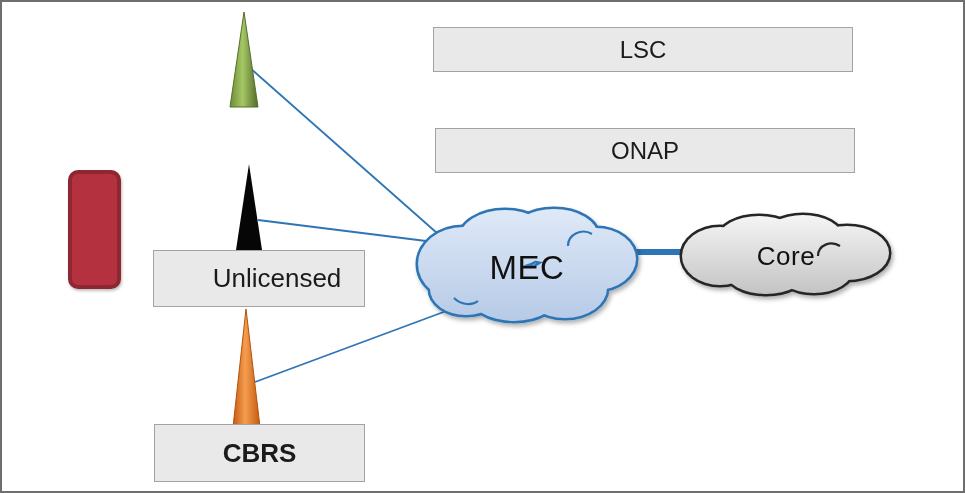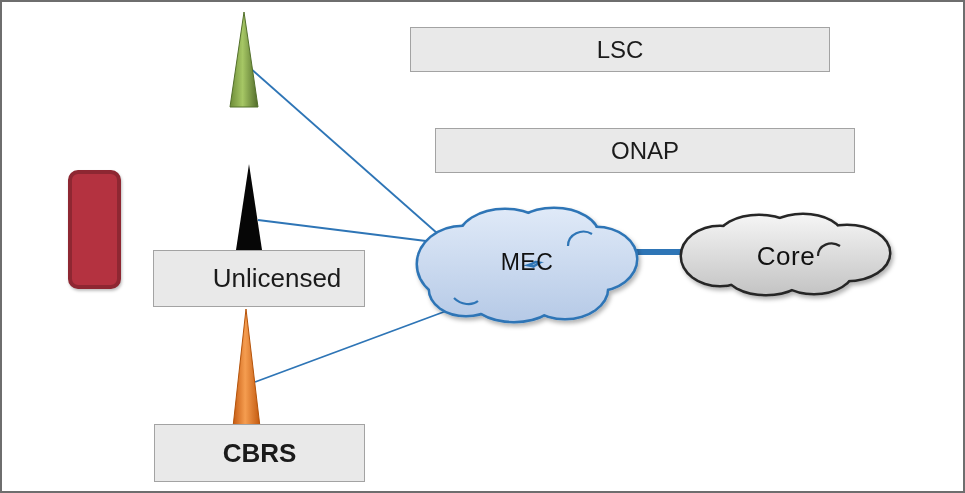--- a/index.html
+++ b/index.html
@@ -24,37 +24,37 @@
     z-index:2;
   }
   .gbox.spectrum{font-size:26px;}
   .gbox.stack{font-size:24px;}
   .cloud-label{
     position:absolute;
     width:130px;
     text-align:center;
     color:#111;
     z-index:3;
-    font-size:23px;
+    font-size:33px;
     letter-spacing:0.5px;
   }
   .device{
     position:absolute;
     left:66px;top:168px;width:53px;height:119px;
     box-sizing:border-box;
     background:#b43240;
     border:4px solid #8e2732;
     border-radius:10px;
     box-shadow:1px 2px 3px rgba(0,0,0,0.25);
     z-index:2;
   }
   #box-licensed  {left:151px;top:105px;width:212px;height:57px;}
   #box-unlicensed{left:151px;top:248px;width:212px;height:57px;padding-left:36px;}
   #box-cbrs      {left:152px;top:422px;width:211px;height:58px;font-weight:bold;}
-  #box-lsc       {left:408px;top:25px; width:420px;height:45px;}
+  #box-lsc       {left:431px;top:25px; width:420px;height:45px;}
   #box-nbapi     {left:433px;top:85px; width:420px;height:45px;}
   #box-onap      {left:433px;top:126px;width:420px;height:45px;}
   #label-mec {left:460px;top:247px;}
   #label-core{left:719px;top:239px;font-size:26px;}
 </style>
 </head>
 <body>
 
 <div class="canvas">
 

